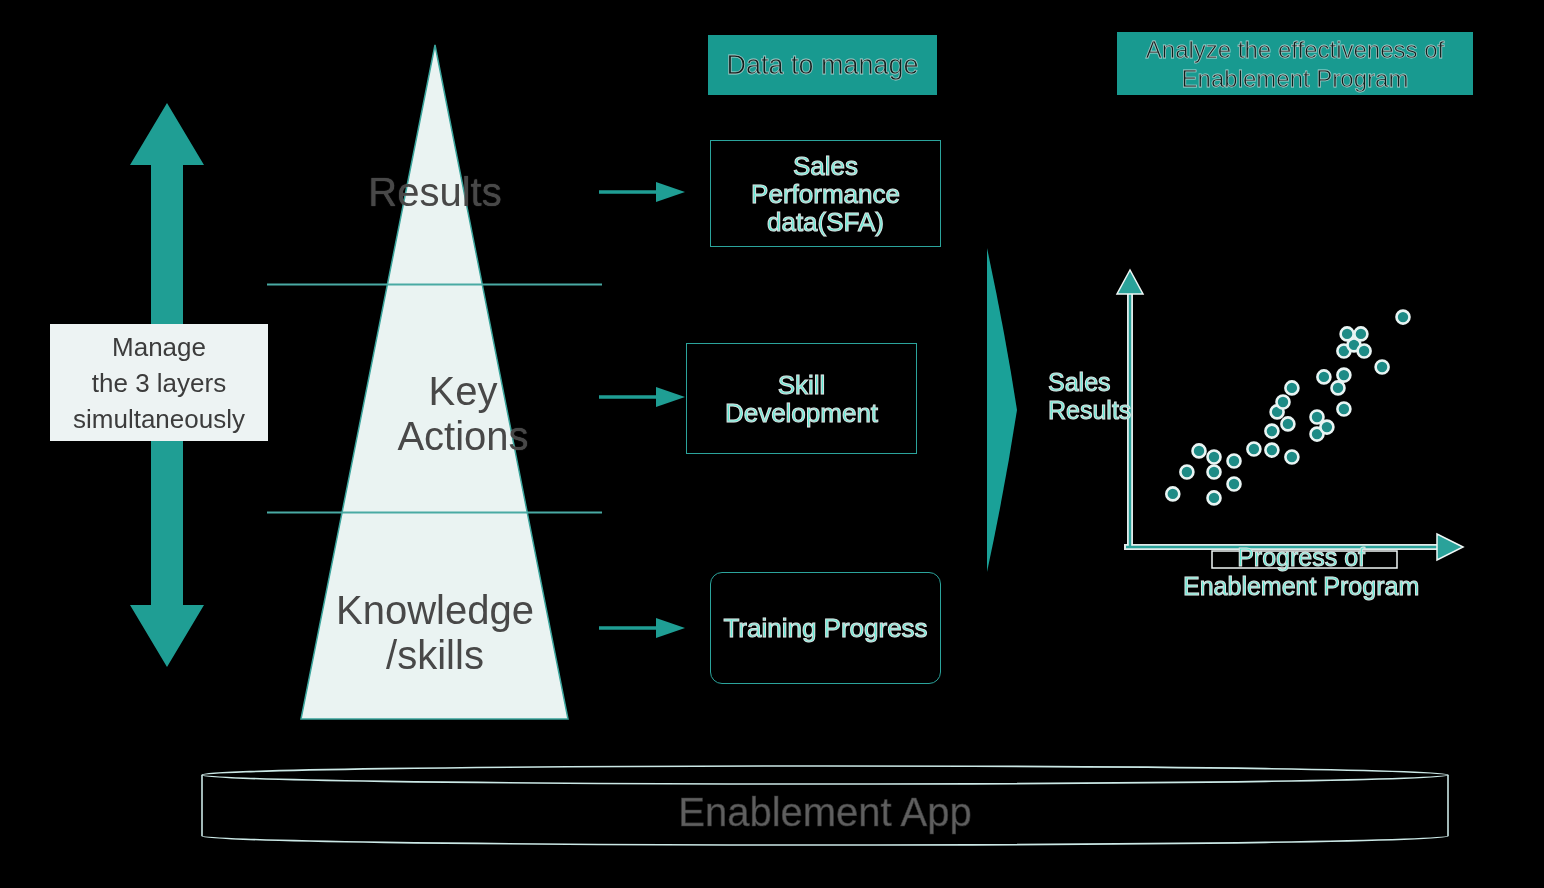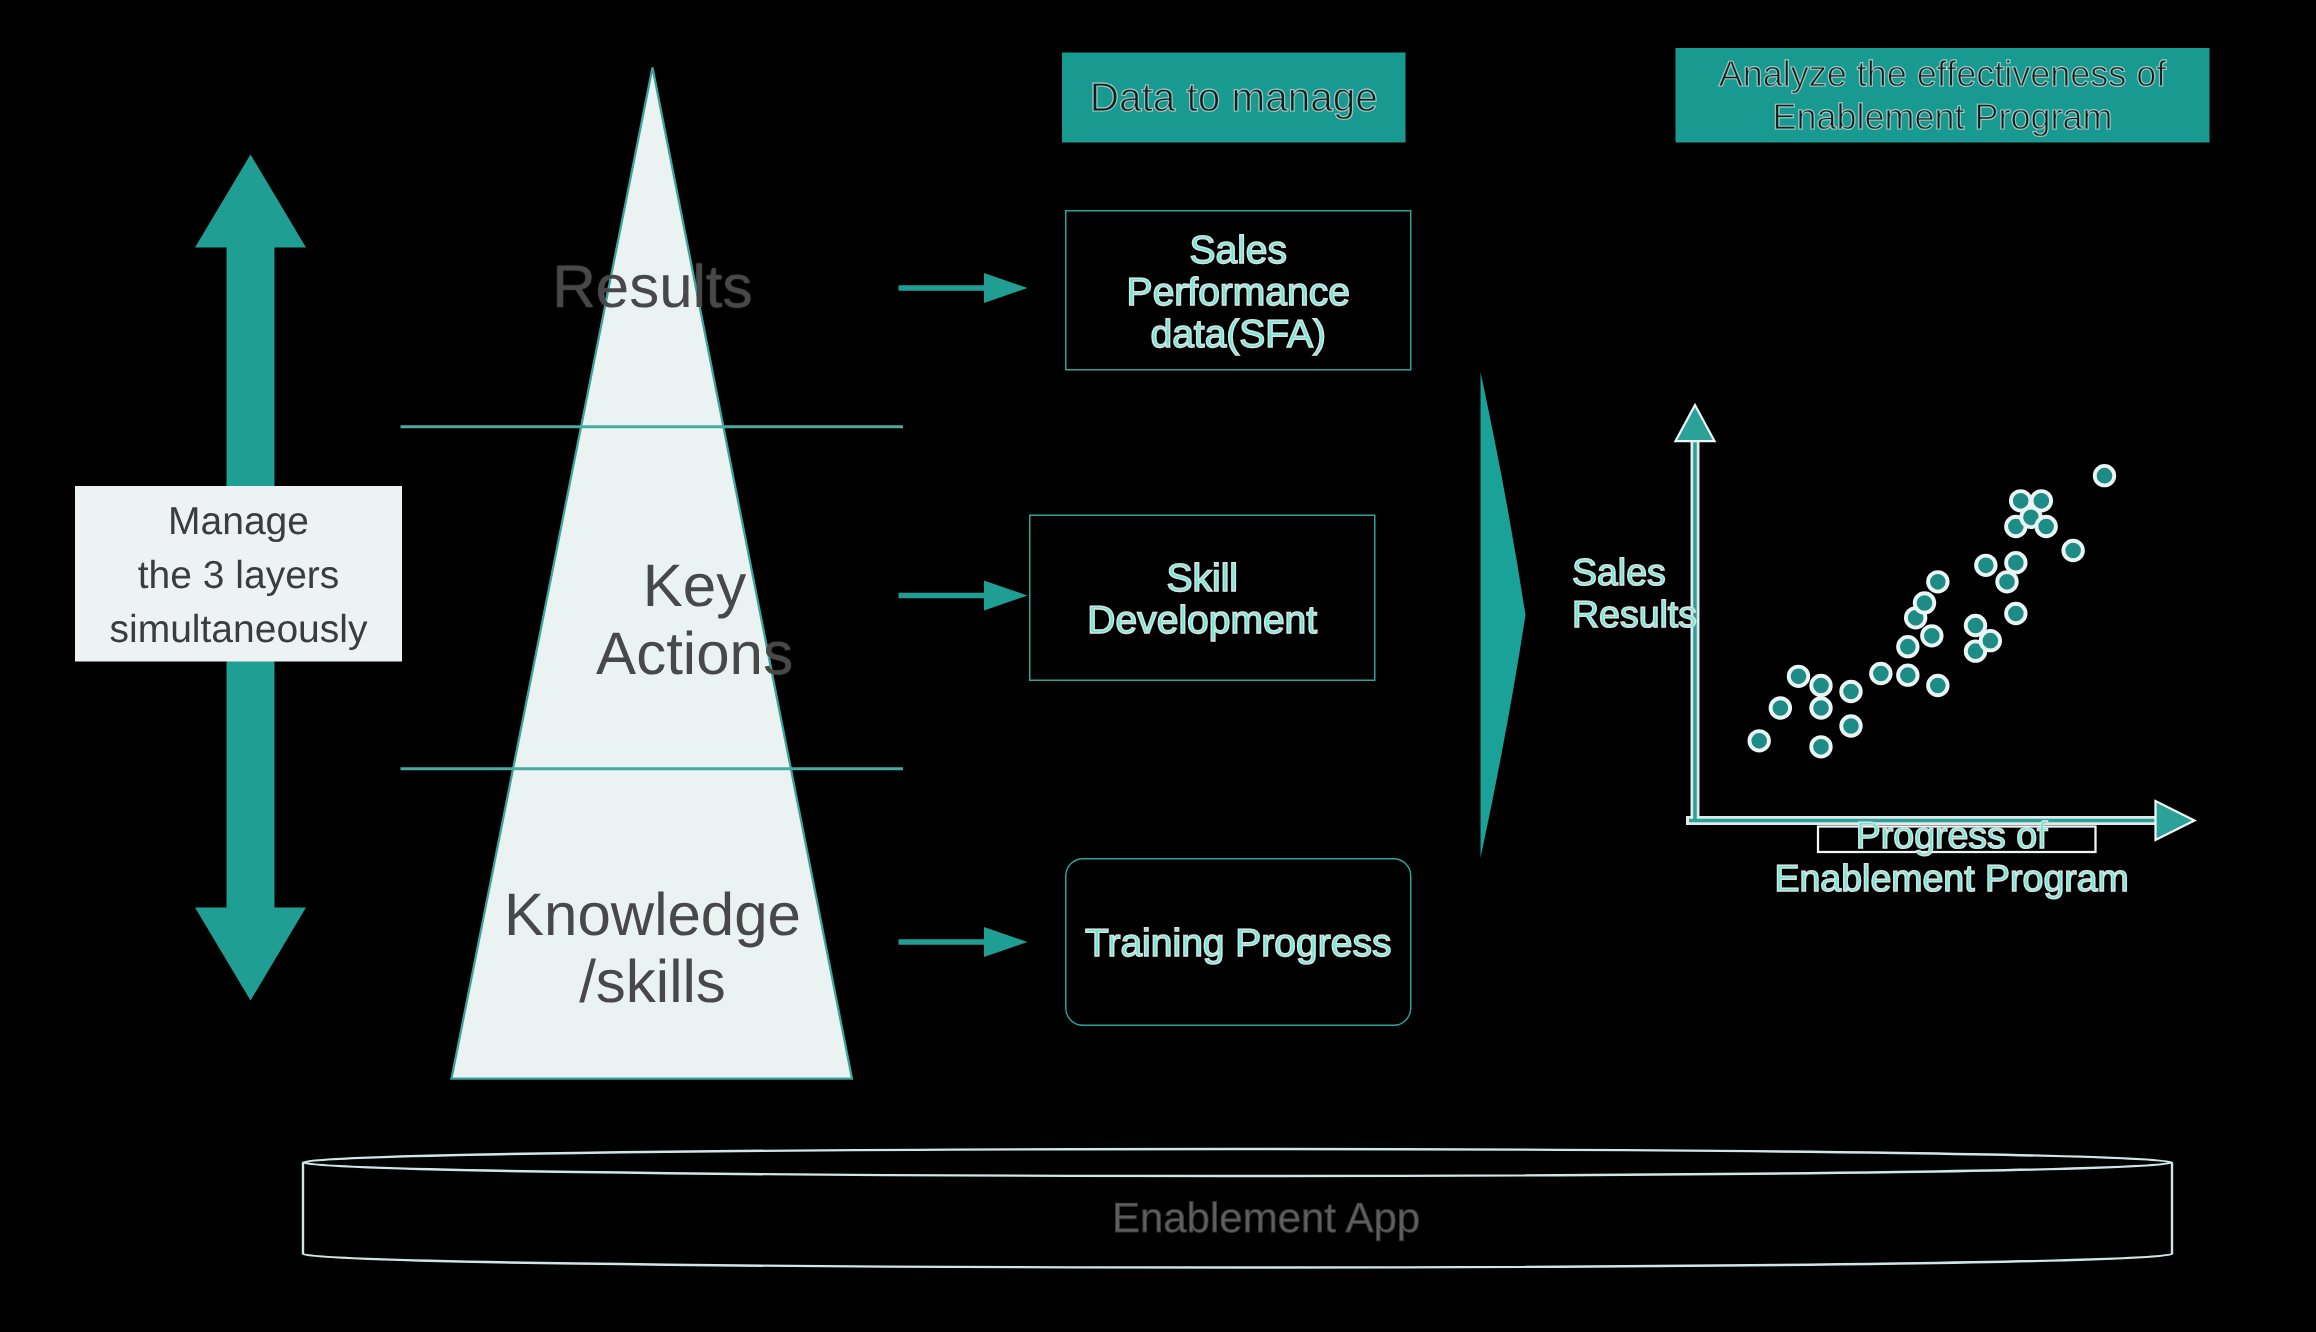--- a/index.html
+++ b/index.html
@@ -52,21 +52,21 @@
   
   .axis-label{font-size:25px;font-weight:500;}
   .axis-label.y{left:1048px;top:368px;line-height:28px;text-align:left;}
   .axis-label.x{left:1183px;top:543px;line-height:29px;text-align:center;}
 
   .dot{fill:#1d8b86;stroke:#e9f4f3;stroke-width:2.6px;}
 
   
   .cyl-label{
     left:825px;top:812px;transform:translate(-50%,-50%);
-    font-size:28px;color:#5f5f5f;-webkit-text-stroke:.6px #383838;font-weight:500;white-space:nowrap;margin-left:19px;
+    font-size:40px;color:#5f5f5f;-webkit-text-stroke:.6px #383838;font-weight:500;white-space:nowrap;
   }
 </style>
 </head>
 <body>
 
 <div class="canvas">
 
   <svg class="abs" style="left:125px;top:100px;" width="85" height="575">
     <polygon points="42,3 79,65 58,65 58,505 79,505 42,567 5,505 26,505 26,65 5,65" fill="#1f9e94"></polygon>
   </svg>

